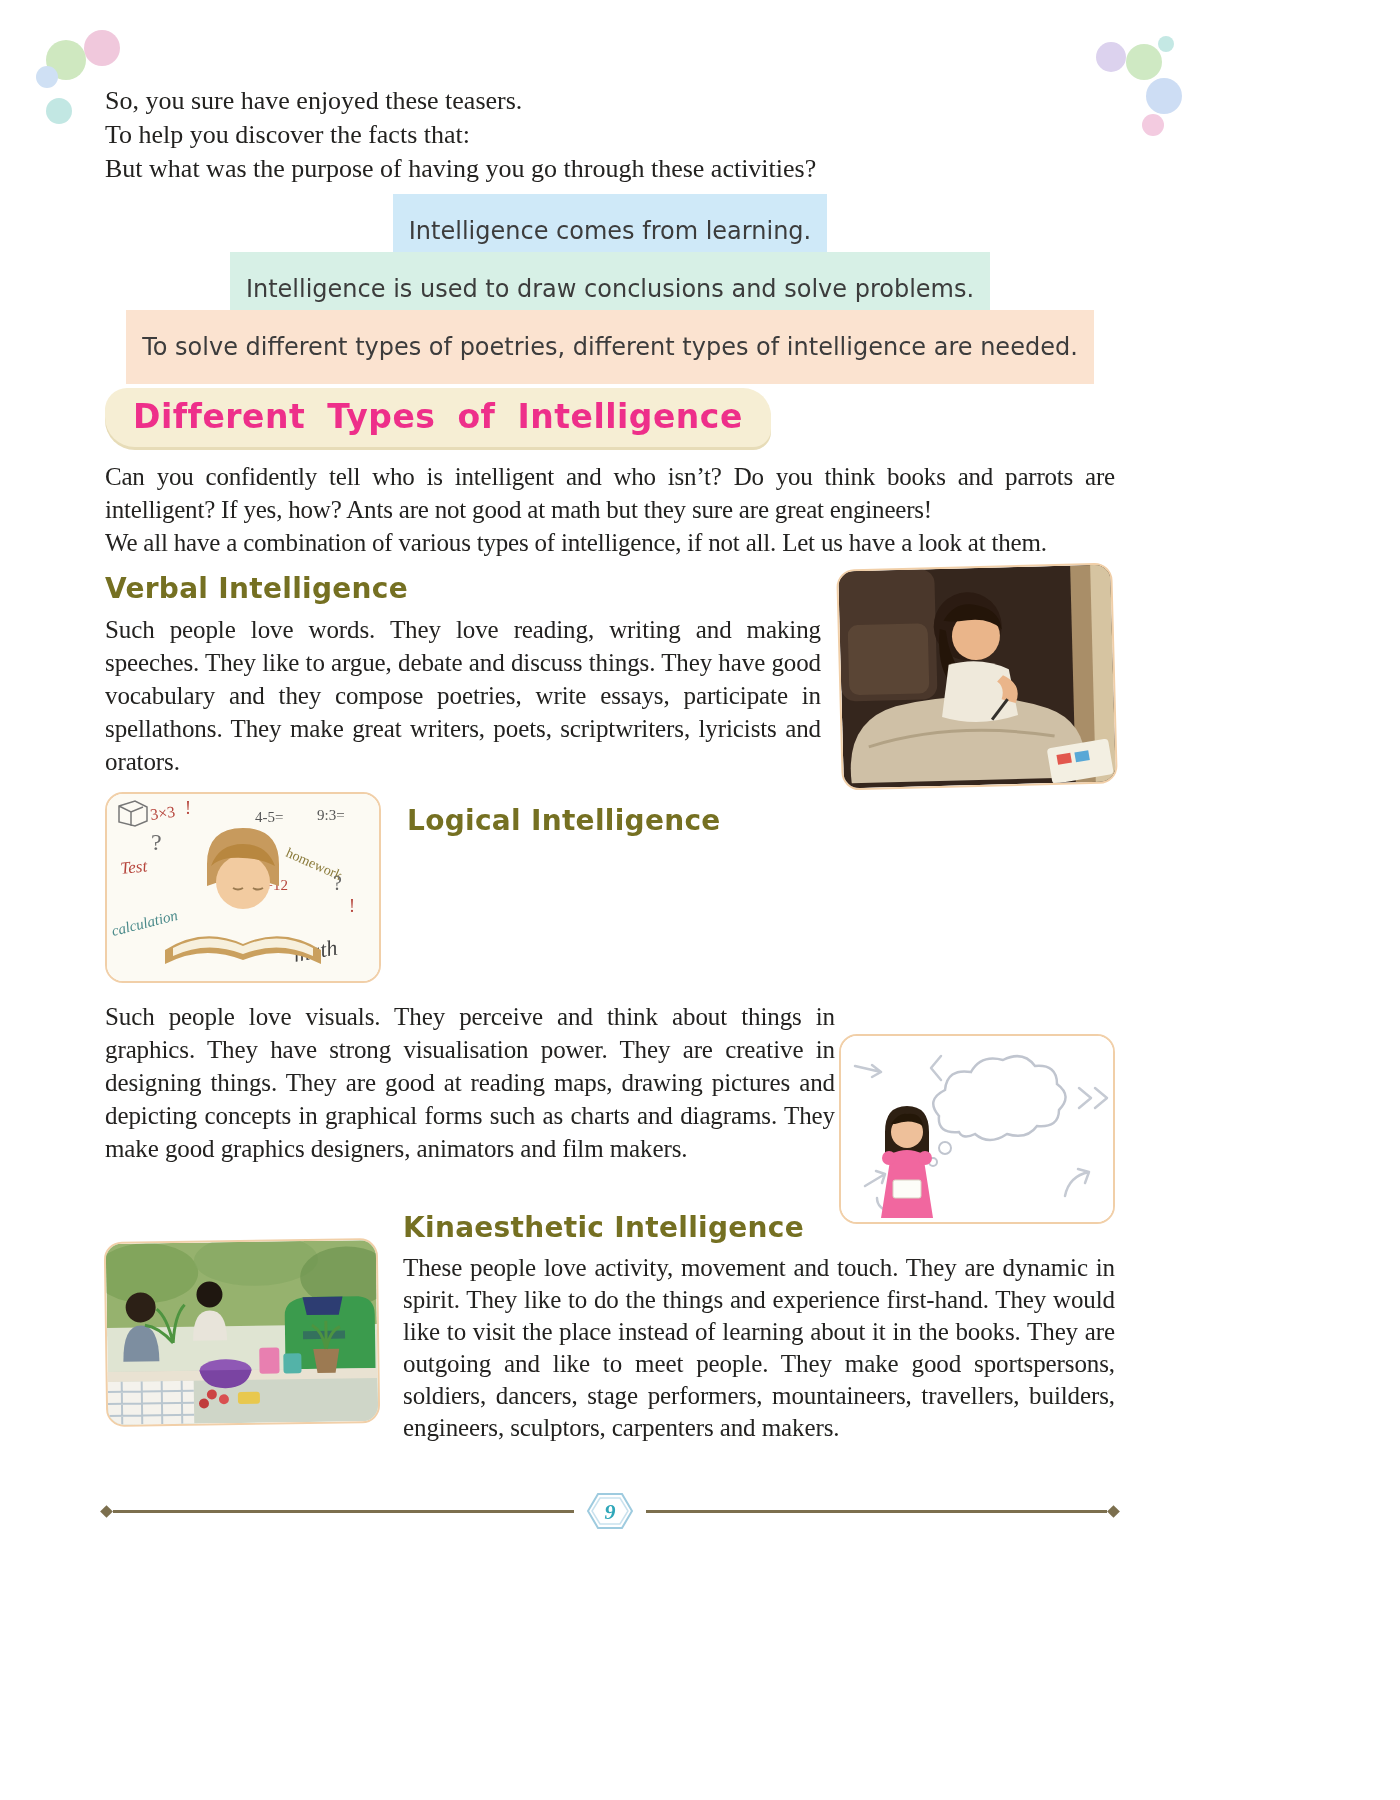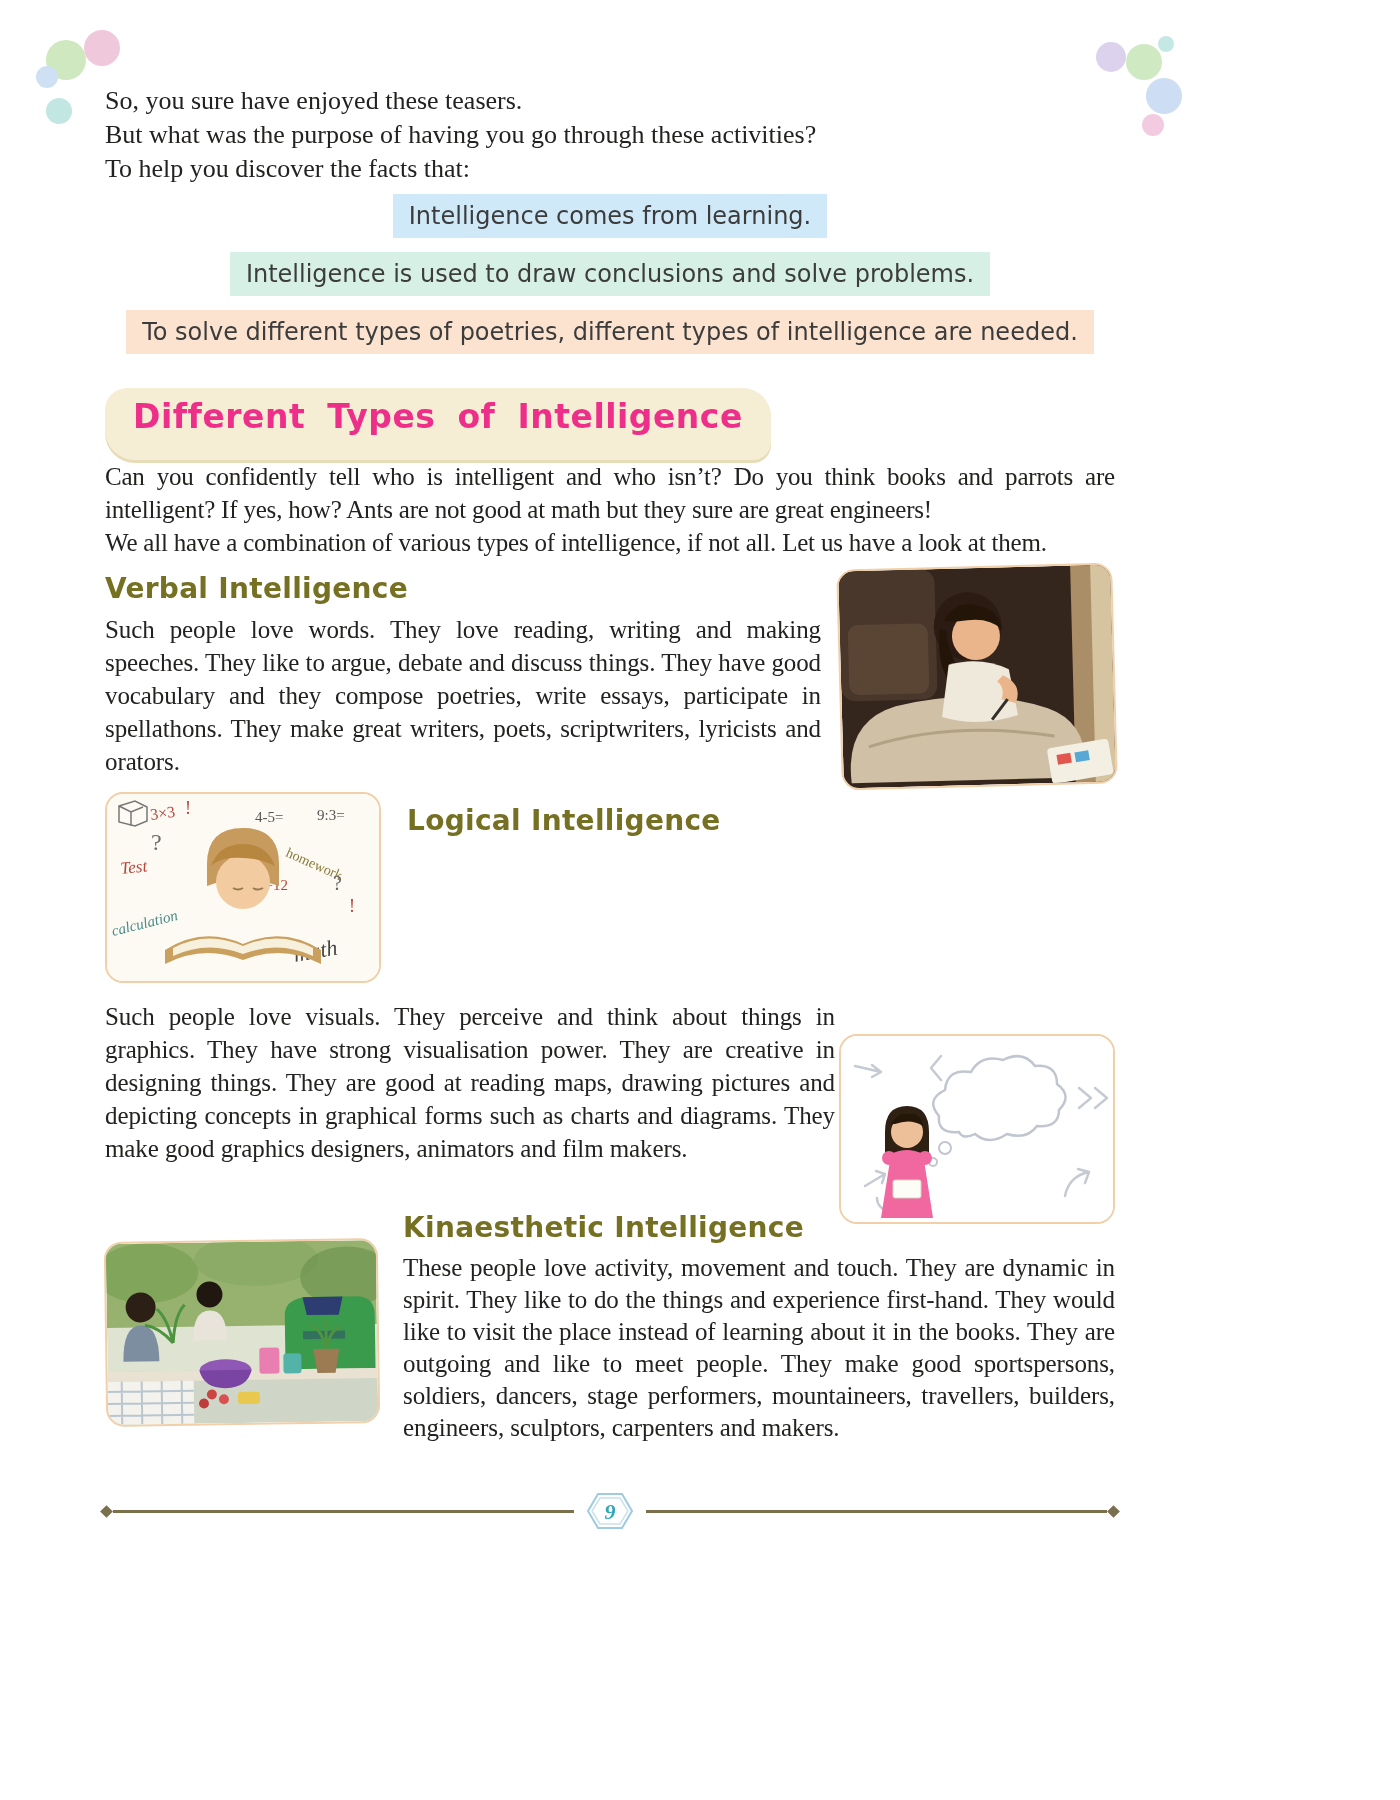--- a/index.html
+++ b/index.html
@@ -14,31 +14,31 @@
   .dot { position: absolute; border-radius: 50%; }
 
   .intro { position: absolute; left: 105px; top: 84px; width: 1010px; font-family: Liberation Serif, serif; }
   .intro p { margin: 0; font-size: 26px; line-height: 34px; }
 
   .callout-row { position: absolute; left: 105px; width: 1010px; text-align: center; }
   .callout {
     display: inline-block;
     font-family: "DejaVu Sans", sans-serif;
     font-size: 24px; color: #3c3c3c;
-    padding: 8px 16px; white-space: nowrap;
+    padding: 23px 16px; white-space: nowrap;
   }
   .c1 { background: #cfe9f8; }
   .c2 { background: #d7f0e6; }
   .c3 { background: #fbe3d0; }
 
   .banner {
     position: absolute; left: 105px; top: 388px;
     background: #f6eed4;
     border-radius: 22px 28px 18px 30px;
-    padding: 9px 28px 24px;
+    padding: 9px 28px 11px;
     box-shadow: 0 3px 0 #e7dcb8;
   }
   .banner h1 {
     margin: 0;
     font-family: "DejaVu Sans", sans-serif;
     font-size: 33px; font-weight: bold;
     color: #ee2f8a;
     letter-spacing: .5px; word-spacing: 10px;
   }
 
@@ -103,22 +103,22 @@
 <div>
   <div class="dot" style="left:1096px;top:42px;width:30px;height:30px;background:#dcd2ee;"></div>
   <div class="dot" style="left:1126px;top:44px;width:36px;height:36px;background:#cfe9c3;"></div>
   <div class="dot" style="left:1158px;top:36px;width:16px;height:16px;background:#c4e8e4;"></div>
   <div class="dot" style="left:1146px;top:78px;width:36px;height:36px;background:#cdddf4;"></div>
   <div class="dot" style="left:1142px;top:114px;width:22px;height:22px;background:#f3cbe0;"></div>
 </div>
 
 <div class="intro">
   <p>So, you sure have enjoyed these teasers.</p>
+  <p>To help you discover the facts that:</p>
   <p>But what was the purpose of having you go through these activities?</p>
-  <p>To help you discover the facts that:</p>
 </div>
 
 <div class="callout-row" style="top:194px;">
   <span class="callout c1">Intelligence comes from learning.</span>
 </div>
 <div class="callout-row" style="top:252px;">
   <span class="callout c2">Intelligence is used to draw conclusions and solve problems.</span>
 </div>
 <div class="callout-row" style="top:310px;">
   <span class="callout c3">To solve different types of poetries, different types of intelligence are needed.</span>

